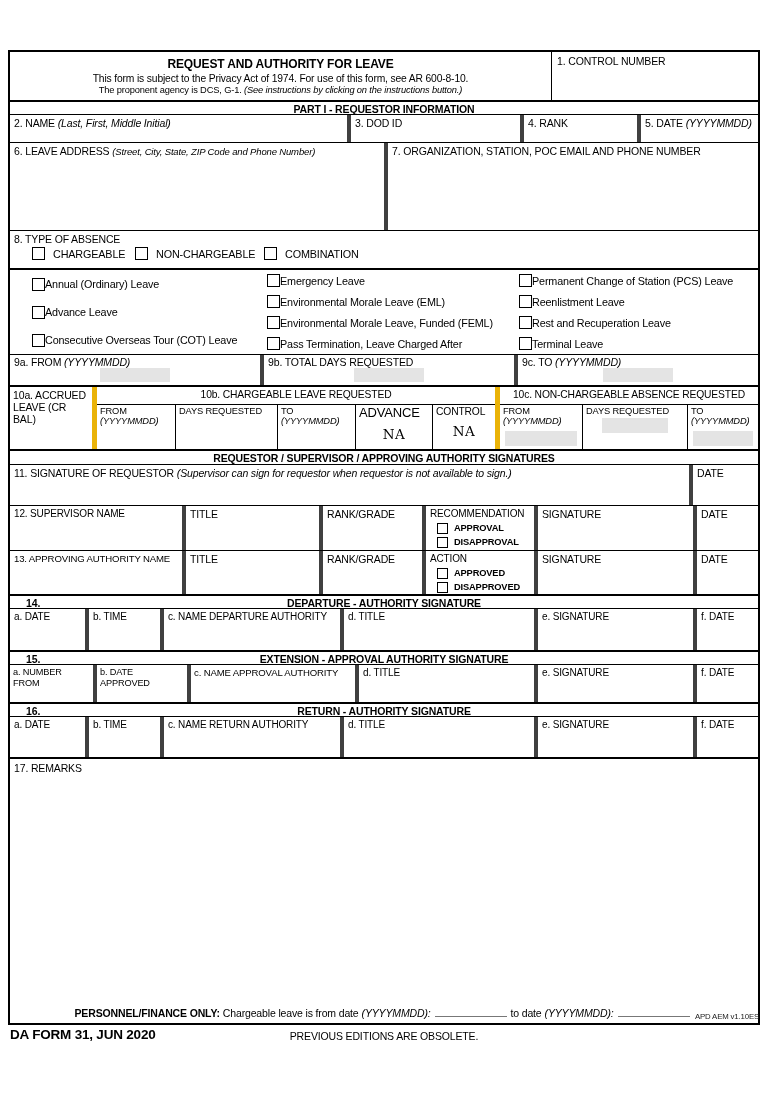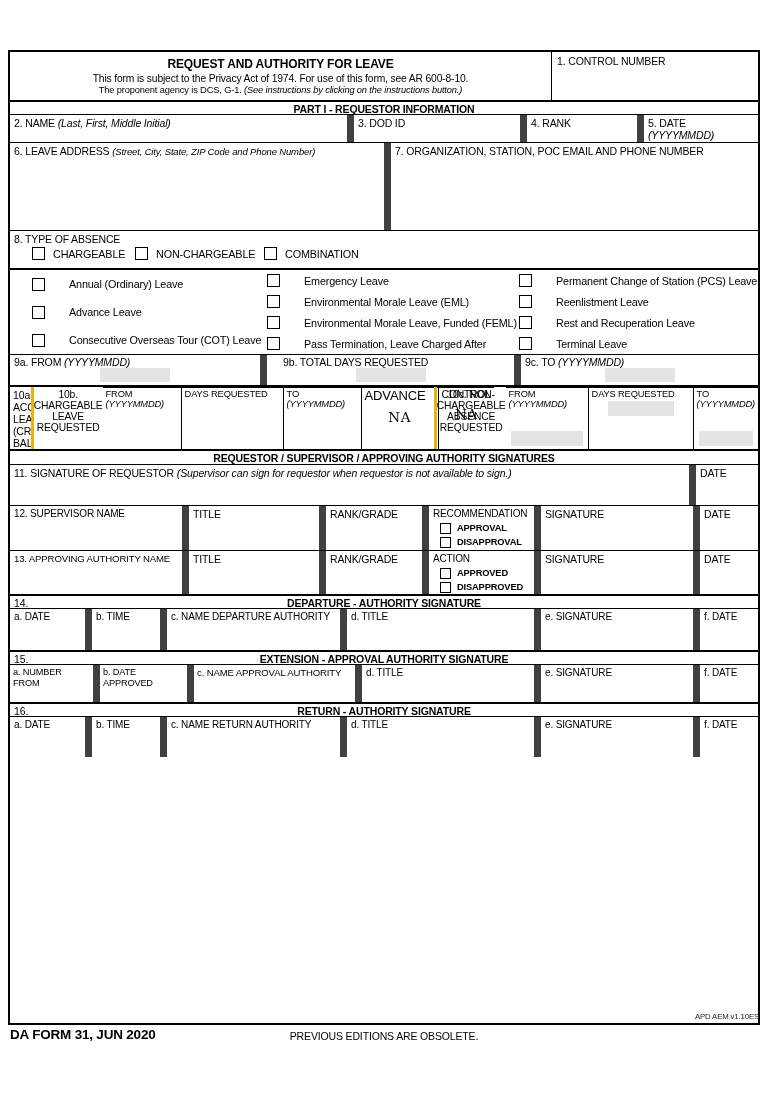--- a/index.html
+++ b/index.html
@@ -2,27 +2,27 @@
 <html><head>
 <meta charset="utf-8">
 <style>
   * { box-sizing: border-box; margin: 0; padding: 0; }
   html, body { width: 768px; height: 1099px; background: #fff; }
   body { font-family: "Liberation Sans", sans-serif; color: #000; position: relative; letter-spacing: -0.15px; }
   .form { position: absolute; left: 8px; top: 50px; width: 752px; height: 975px; border: 2px solid #000; display: flex; flex-direction: column; background: #fff; }
   .row { display: flex; border-top: 1px solid #000; flex: none; position: relative; }
   .row.first { border-top: none; }
   .row.thick { border-top-width: 2px; }
-  .cell { border-left: 7px solid #404040; padding: 2px 4px; overflow: hidden; position: relative; }
+  .cell { border-left: 4px solid #404040; padding: 2px 4px; overflow: hidden; position: relative; }
   .cell:first-child { border-left: none; }
   .lbl { font-size: 10.5px; line-height: 1.15; display: block; }
   .lbl i { font-style: italic; }
   .sm { font-size: 9.5px; }
   .bar { text-align: center; font-weight: bold; font-size: 10.5px; line-height: 12px; padding-top: 1px; }
-  .barnum { position: absolute; left: 4px; top: 1px; font-size: 10.5px; font-weight: normal; }
+  .barnum { position: absolute; left: 16px; top: 1px; font-size: 10.5px; font-weight: bold; }
   
   .header-row { height: 48px; }
   .title-cell { flex: 1; text-align: center; padding-top: 5px; }
   .title-main { font-weight: bold; font-size: 12px; }
   .title-sub { font-size: 10.3px; margin-top: 2px; }
   .title-sub2 { font-size: 9.3px; margin-top: 1px; }
   .control-cell { width: 207px; border-left: 1px solid #000; padding: 3px 5px; }
   .part-bar { height: 14px; border-top-width: 2px; }
   
   .r2 { height: 28px; }
@@ -32,31 +32,31 @@
   .c-half2 { flex: 1; }
   
   .s8 { height: 38px; display: block; }
   .cat-item { position: absolute; top: 16px; display: flex; align-items: center; gap: 8px; }
   .cb { width: 13px; height: 13px; border: 1px solid #000; background: #fff; flex: none; }
   .cb-sm { width: 11px; height: 11px; border: 1px solid #000; background: #fff; flex: none; }
   .cb-lbl { font-size: 10.8px; white-space: nowrap; }
   .leave-grid { height: 86px; padding-left: 22px; }
   .leave-col { display: flex; flex-direction: column; }
   .lc1 { width: 235px; } .lc2 { width: 252px; } .lc3 { flex: 1; }
-  .cb-item { display: flex; align-items: center; gap: 24px; flex: 1; text-align: right; }
+  .cb-item { display: flex; align-items: center; gap: 0; flex: 1; text-align: right; }
   
   .s9 { height: 31px; }
   .c9 { display: flex; flex-direction: column; }
   .c9a { width: 250px; } .c9b { width: 254px; } .c9c { flex: 1; }
   .gfield { background: #e4e4e4; height: 15px; width: 70px; }
   .gcenter { margin: 0 auto 2px auto; }
   
   .s10 { height: 64px; }
   .c10a { width: 82px; padding: 2px 3px; }
-  .grp { display: flex; flex-direction: row; border-left: 3px solid #eab308; }
+  .grp { display: flex; flex-direction: column; border-left: 5px solid #eab308; }
   .grp-10b { width: 403px; } .grp-10c { flex: 1; }
   .grp-hdr { height: 17px; text-align: center; font-size: 10.3px; padding-top: 2px; }
   .sub-row { flex: 1; display: flex; border-top: 1px solid #000; }
   .sub-cell { border-left: 1px solid #000; padding: 1px 3px; overflow: hidden; display: flex; flex-direction: column; }
   .sub-cell:first-child { border-left: none; }
   .sub-lbl { font-size: 9.3px; line-height: 1.12; }
   .sb-from { width: 78px; } .sb-days { width: 102px; } .sb-to { width: 78px; } .sb-adv { width: 77px; } .sb-exc { flex: 1; }
   .sc-from { width: 82px; } .sc-days { width: 105px; } .sc-to { flex: 1; }
   .na-val { font-family: "DejaVu Serif", serif; font-size: 13.5px; text-align: center; margin-top: 5px; letter-spacing: 0.5px; }
   .gf-bottom { margin: auto 2px 2px 2px; width: auto; align-self: stretch; }
@@ -199,21 +199,21 @@
           <span class="cb-lbl">Terminal Leave</span>
         </label>
     </div>
   </div>
 
   <div class="row s9">
     <div class="cell c9 c9a" style="padding:1px 4px">
       <span class="lbl"><span>9a. FROM </span><i>(YYYYMMDD)</i></span>
       <div class="gfield gcenter" style="margin-top:auto; margin-left:86px;"></div>
     </div>
-    <div class="cell c9 c9b" style="padding:1px 16px">
+    <div class="cell c9 c9b" style="padding:1px 4px">
       <span class="lbl">9b. TOTAL DAYS REQUESTED</span>
       <div class="gfield gcenter" style="margin-top:auto"></div>
     </div>
     <div class="cell c9 c9c" style="padding:1px 4px">
       <span class="lbl"><span>9c. TO </span><i>(YYYYMMDD)</i></span>
       <div class="gfield gcenter" style="margin-top:auto"></div>
     </div>
   </div>
 
   <div class="row thick s10">
@@ -400,18 +400,24 @@
         <span class="lbl lbl10">d. TITLE</span>
       </div>
     <div class="cell ce">
         <span class="lbl lbl10">e. SIGNATURE</span>
       </div>
     <div class="cell cf">
         <span class="lbl lbl10">f. DATE</span>
       </div>
   </div>
 
+  <div class="row thick s17">
+    <span class="lbl" style="padding:3px 4px; display:block">17. REMARKS</span>
+    <div class="finance-line">
+      <b>PERSONNEL/FINANCE ONLY:</b><span class="seg">Chargeable leave is from date</span><i class="seg">(YYYYMMDD):</i><span class="blank"></span><span>to date</span><i class="seg">(YYYYMMDD):</i><span class="blank"></span>
+    </div>
+  </div>
 
 </div>
 
 <div class="footer-left">DA FORM 31, JUN 2020</div>
 <div class="footer-center">PREVIOUS EDITIONS ARE OBSOLETE.</div>
 <div class="footer-right">APD AEM v1.10ES</div>
 
 </body></html>

